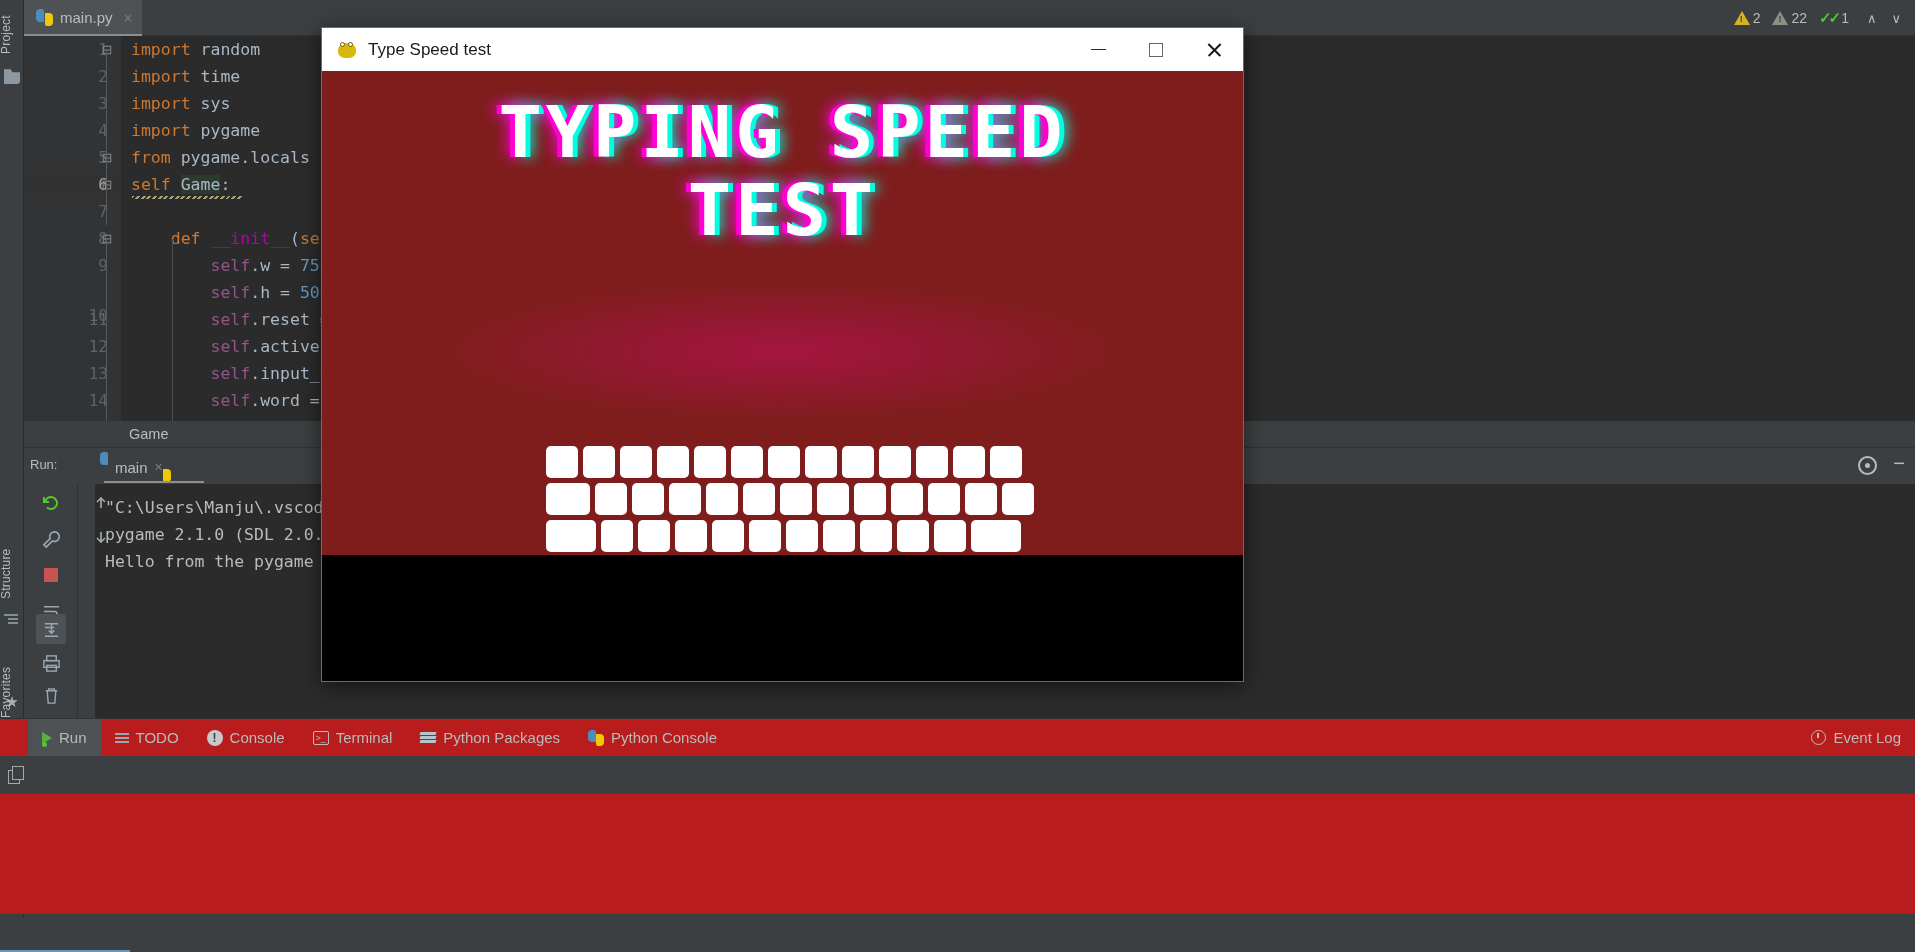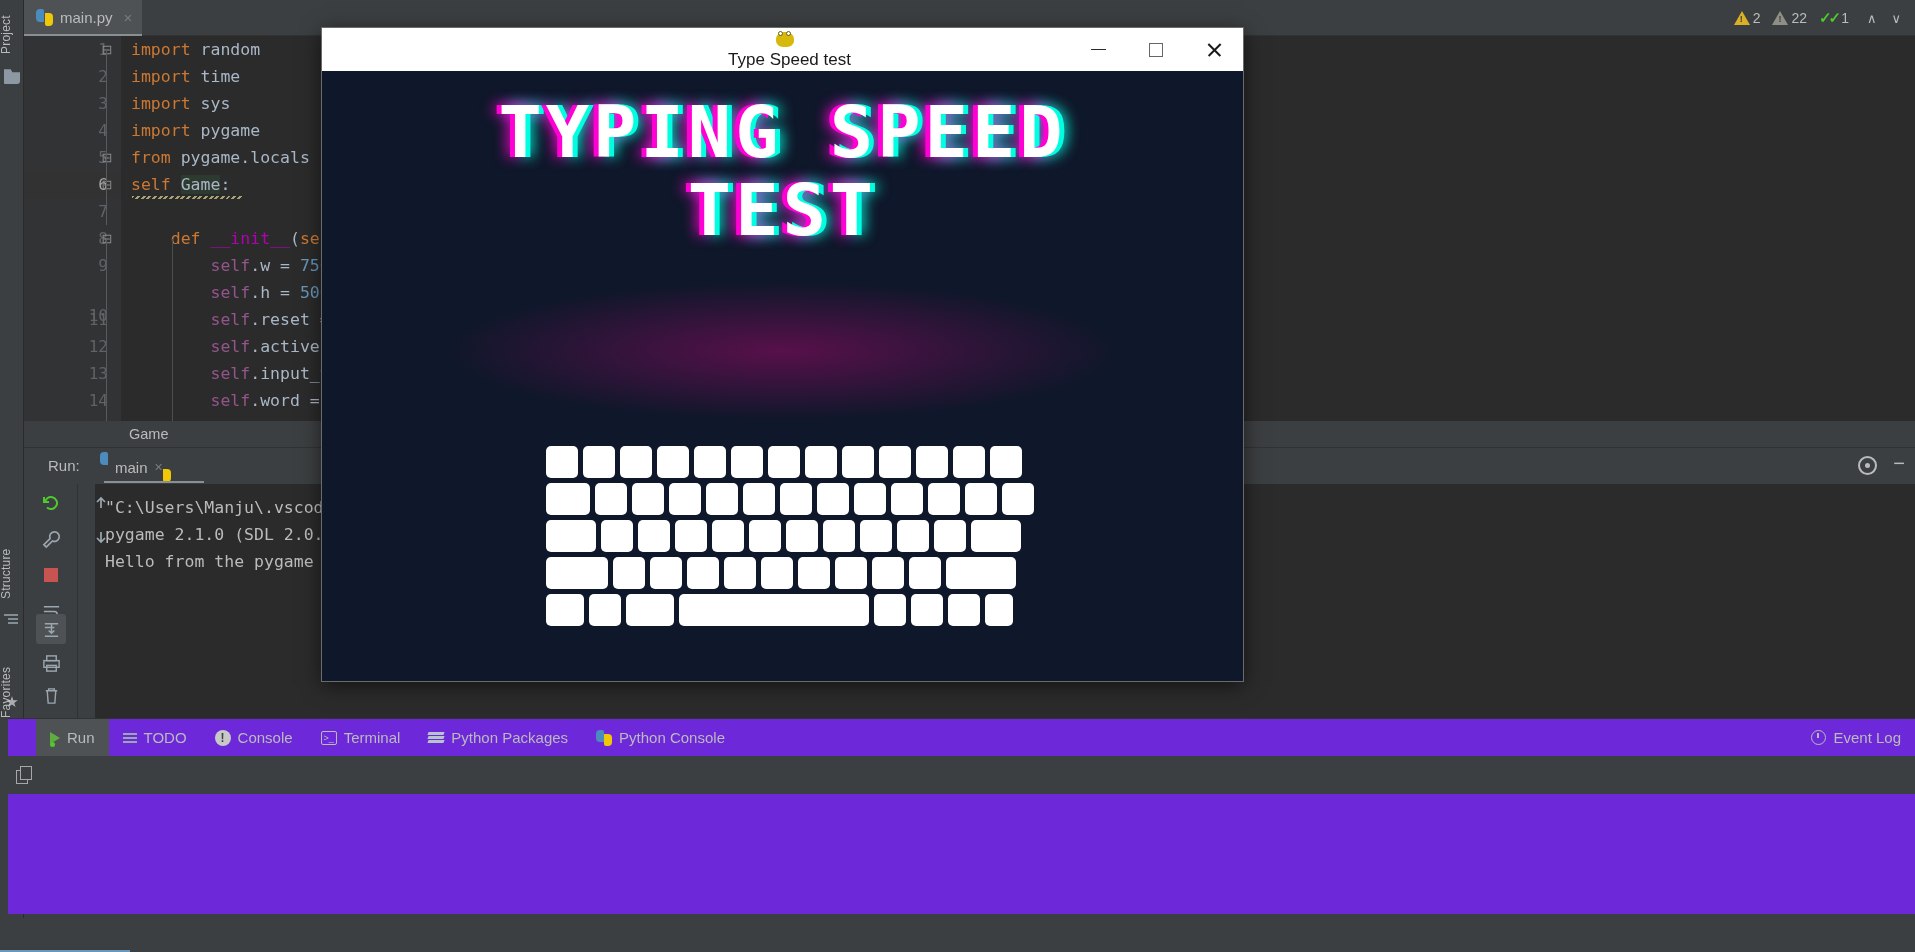--- a/index.html
+++ b/index.html
@@ -128,21 +128,21 @@
     position: absolute; left: 24px; top: 421px; right: 0; height: 27px;
     background: #3c3f41; color: #bbbbbb; font-size: 14.5px;
     display: flex; align-items: center; padding-left: 105px;
     border-bottom: 1px solid #323232;
   }
 
   
   .runpanel { position: absolute; left: 24px; top: 448px; right: 0; height: 270px;
               background: #3c3f41; }
   .runhdr { position: relative; height: 36px; background: #3c3f41; }
-  .runlbl { position: absolute; left: 24px; top: 9px; color: #bbbbbb; font-size: 15px; }
+  .runlbl { position: absolute; left: 6px; top: 9px; color: #bbbbbb; font-size: 13px; }
   .runtab {
     position: absolute; left: 76px; top: 4px; height: 30px;
     display: flex; align-items: center; gap: 7px; padding: 0 8px;
   }
   .runtab .tname { color: #bbbbbb; font-size: 15px; }
   .runtab .xclose { color: #7c7c7c; font-size: 14px; }
   .runtab-underline { position:absolute; left:80px; top:33px; width:100px; height:2px;
                       background:#8a8f91; }
   .hdr-right { position: absolute; right: 10px; top: 8px; display: flex; gap: 16px; }
   .gear {
@@ -167,22 +167,22 @@
     position: absolute; left: 71px; top: 0; right: 0; bottom: 0;
     background: #2b2b2b; padding: 10px 0 0 10px; overflow: hidden;
   }
   .cl {
     font-family: "DejaVu Sans Mono", monospace; font-size: 16.5px;
     color: #bbbbbb; white-space: pre; line-height: 27px;
   }
 
   
   .bottombar {
-    position: absolute; left: 8px; top: 718px; right: 0; height: 196px;
-    background: #6d28d9;
+    position: absolute; left: 0; top: 718px; right: 0; height: 196px;
+    background: #b91c1c;
   }
   .toolrow {
     position: absolute; left: 0; top: 0; right: 0; height: 38px;
     display: flex; align-items: center; gap: 0;
     border-top: 1px solid #323232;
   }
   .tbtn {
     display: flex; align-items: center; gap: 7px; height: 38px;
     padding: 0 14px; color: #bbbbbb; font-size: 15px; white-space: nowrap;
   }
@@ -244,21 +244,21 @@
     background: #6897bb;
   }
 
   
   .pygame-win {
     position: absolute; left: 322px; top: 28px; width: 921px; height: 653px;
     background: #000; box-shadow: 0 0 0 1px #6b6b6b, 0 4px 20px rgba(0,0,0,.6);
   }
   .pg-title {
     height: 43px; background: #ffffff; display: flex; align-items: center;
-    padding-left: 14px; position: relative; flex-direction: column;
+    padding-left: 14px; position: relative;
   }
   .pg-ico { width: 22px; height: 22px; margin-right: 10px; position: relative; }
   .pg-ico-body {
     position:absolute; left:2px; top:4px; width:18px; height:15px;
     background:#d6b90c; border-radius:45% 45% 40% 40%;
   }
   .pg-ico-eye {
     position:absolute; width:5px;height:5px;background:#fff;border-radius:50%;
     border:1px solid #6b5c00; top:3px;
   }
@@ -270,21 +270,21 @@
   .wctl.max { right: 58px; }
   .wctl.close { right: 0; }
   .dash { width: 15px; height: 1.5px; background: #2b2b2b; }
   .sqr { width: 14px; height: 14px; border: 1.5px solid #666; }
   .xx { position: relative; width: 17px; height: 17px; }
   .xx::before, .xx::after { content:""; position:absolute; left:0; top:8px;
                             width:17px; height:1.6px; background:#1a1a1a; }
   .xx::before { transform: rotate(45deg); }
   .xx::after  { transform: rotate(-45deg); }
 
-  .pg-canvas { position: relative; width: 921px; height: 610px; background: #0f172a;
+  .pg-canvas { position: relative; width: 921px; height: 484px; background: #7f1d1d;
                overflow: hidden; }
 
   .title-wrap { position:absolute; left:0; right:0; top:22px; text-align:center; }
   .neon-title {
     font-family: "DejaVu Sans Mono", monospace;
     font-weight: bold; font-size: 72px; letter-spacing: 4px;
     line-height: 78px; color: #ffffff;
     text-shadow:
       -5px 0 0 #ff00d4,
        5px 0 0 #00ffe0,

